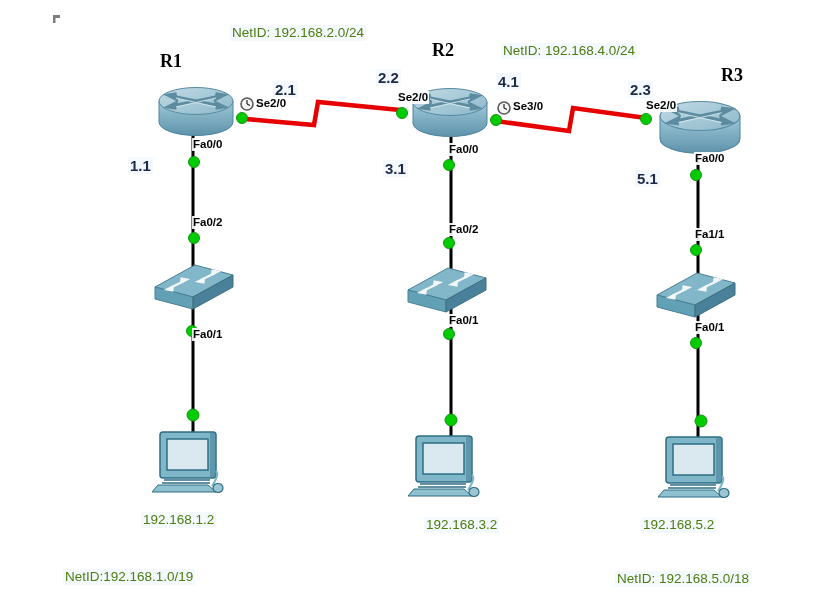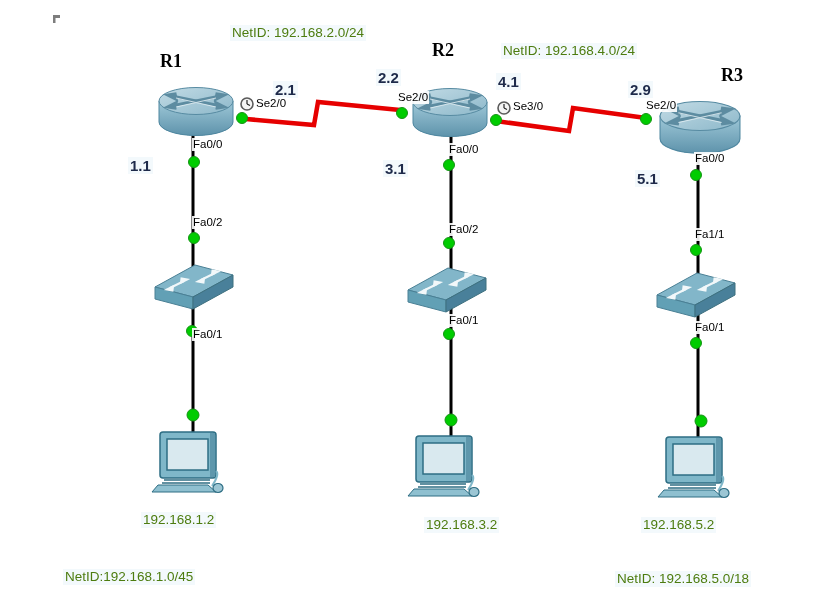--- a/index.html
+++ b/index.html
@@ -1,21 +1,21 @@
 <!DOCTYPE html>
 <html><head>
 <meta charset="utf-8">
 <style>
   html,body{margin:0;padding:0;background:#fff;}
   .stage{position:relative;width:835px;height:611px;background:#ffffff;overflow:hidden;
          font-family:"Liberation Sans",sans-serif;}
   .stage svg{position:absolute;left:0;top:0;}
   .lbl{position:absolute;white-space:nowrap;line-height:1.15;color:#4d7c0f;
        background:rgba(242,248,252,.92);padding:0 2px;}
-  .port{font-size:11.5px;color:#000;background:rgba(255,255,255,.9);padding:0 1px;}
+  .port{font-size:11.5px;color:#000;background:rgba(255,255,255,.9);padding:0 1px;font-weight:bold;}
   .addr{font-size:15px;font-weight:bold;color:#1e2a4a;}
   .ip{font-size:13.5px;}
   .netid{font-size:13.5px;}
   .devname{font-family:"Liberation Serif",serif;font-weight:bold;font-size:18px;
            color:#000;background:transparent;}
 </style>
 </head>
 <body>
 
 <div class="stage">
@@ -134,21 +134,21 @@
   <div class="lbl netid" style="left:230px;top:25px;">NetID: 192.168.2.0/24</div>
   <div class="lbl netid" style="left:501px;top:43px;">NetID: 192.168.4.0/24</div>
 
   <div class="lbl devname" style="left:158px;top:51px;">R1</div>
   <div class="lbl devname" style="left:430px;top:40px;">R2</div>
   <div class="lbl devname" style="left:719px;top:65px;">R3</div>
 
   <div class="lbl addr" style="left:241px;top:81px;margin-left:32px;">2.1</div>
   <div class="lbl addr" style="left:376px;top:69px;">2.2</div>
   <div class="lbl addr" style="left:496px;top:73px;">4.1</div>
-  <div class="lbl addr" style="left:628px;top:81px;">2.9</div>
+  <div class="lbl addr" style="left:628px;top:81px;">2.3</div>
 
   <div class="lbl port" style="left:255px;top:97px;">Se2/0</div>
   <div class="lbl port" style="left:397px;top:91px;">Se2/0</div>
   <div class="lbl port" style="left:512px;top:100px;">Se3/0</div>
   <div class="lbl port" style="left:645px;top:99px;">Se2/0</div>
 
   <div class="lbl port" style="left:192px;top:138px;">Fa0/0</div>
   <div class="lbl addr" style="left:128px;top:157px;">1.1</div>
   <div class="lbl port" style="left:448px;top:143px;">Fa0/0</div>
   <div class="lbl addr" style="left:383px;top:160px;">3.1</div>
@@ -159,16 +159,16 @@
   <div class="lbl port" style="left:192px;top:328px;">Fa0/1</div>
   <div class="lbl port" style="left:448px;top:223px;">Fa0/2</div>
   <div class="lbl port" style="left:448px;top:314px;">Fa0/1</div>
   <div class="lbl port" style="left:694px;top:228px;">Fa1/1</div>
   <div class="lbl port" style="left:694px;top:321px;">Fa0/1</div>
 
   <div class="lbl ip" style="left:141px;top:512px;">192.168.1.2</div>
   <div class="lbl ip" style="left:399px;top:517px;margin-left:25px;">192.168.3.2</div>
   <div class="lbl ip" style="left:641px;top:517px;">192.168.5.2</div>
 
-  <div class="lbl netid" style="left:63px;top:569px;">NetID:192.168.1.0/45</div>
+  <div class="lbl netid" style="left:63px;top:569px;">NetID:192.168.1.0/19</div>
   <div class="lbl netid" style="left:615px;top:571px;">NetID: 192.168.5.0/18</div>
 
 </div>
 
 </body></html>

